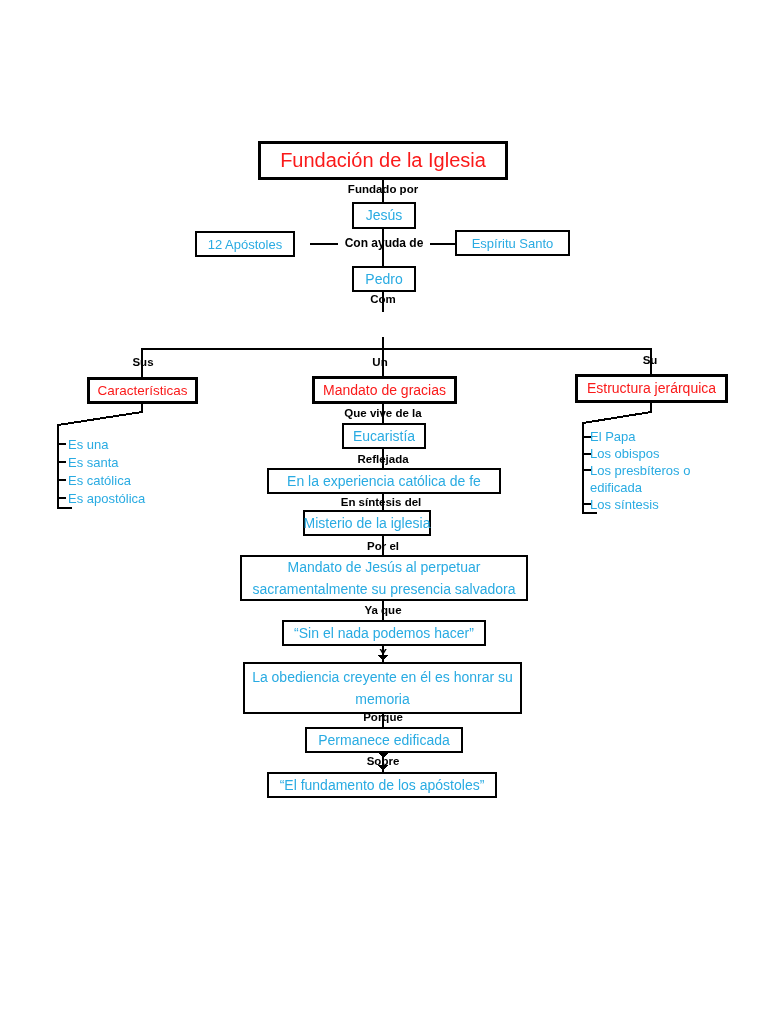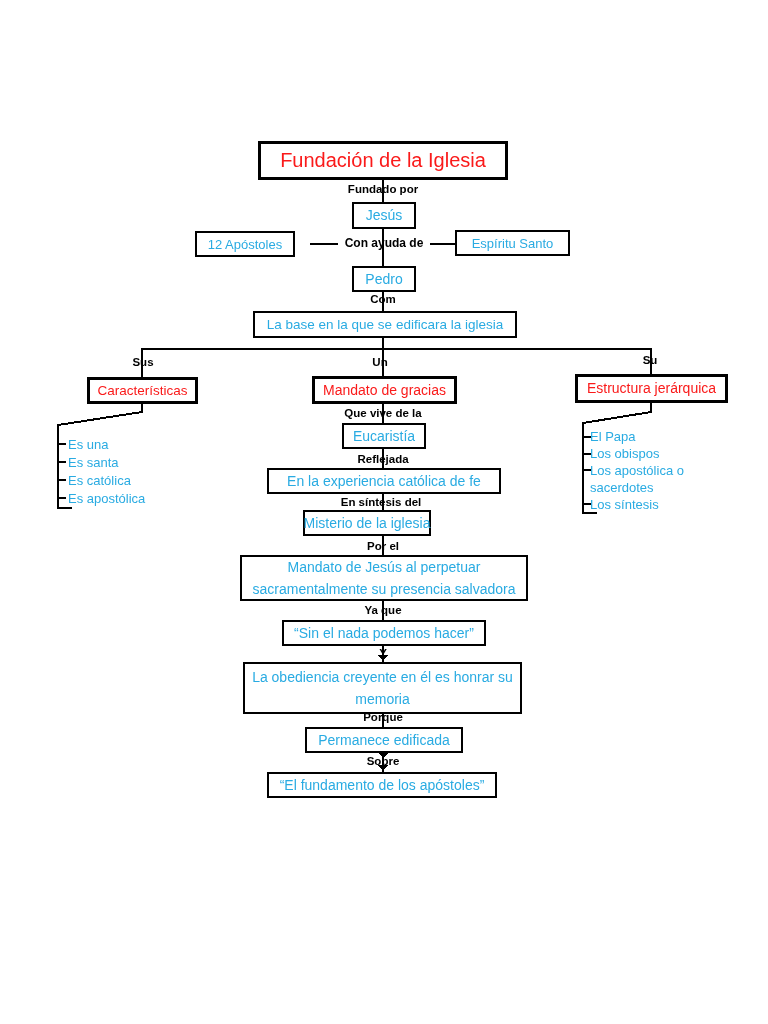--- a/index.html
+++ b/index.html
@@ -76,34 +76,33 @@
     <polygon points="378,753 388,753 383,758" fill="#000" stroke="none"></polygon>
     <polygon points="378,765 388,765 383,771" fill="#000" stroke="none"></polygon>
   </svg>
 
   <div class="node title" style="left:258px;top:141px;width:250px;height:39px">Fundación de la Iglesia</div>
 
   <div class="node blue" style="left:352px;top:202px;width:64px;height:27px">Jesús</div>
   <div class="node blue" style="left:195px;top:231px;width:100px;height:26px;font-size:13px">12 Apóstoles</div>
   <div class="node blue" style="left:455px;top:230px;width:115px;height:26px;font-size:13px">Espíritu Santo</div>
   <div class="node blue" style="left:352px;top:266px;width:64px;height:26px">Pedro</div>
-  <div class="node blue" style="left:253px;top:311px;width:264px;height:27px;font-size:13.5px">La base en la que se edificara la iglesia</div>
 
   <div class="node red" style="left:87px;top:377px;width:111px;height:27px;font-size:13.5px">Características</div>
   <div class="node red" style="left:312px;top:376px;width:145px;height:28px">Mandato de gracias</div>
   <div class="node red" style="left:575px;top:374px;width:153px;height:29px">Estructura jerárquica</div>
 
   <div class="list-item" style="left:68px;top:436px">Es una</div>
   <div class="list-item" style="left:68px;top:454px">Es santa</div>
   <div class="list-item" style="left:68px;top:472px">Es católica</div>
   <div class="list-item" style="left:68px;top:490px">Es apostólica</div>
 
   <div class="list-item" style="left:590px;top:428px">El Papa</div>
   <div class="list-item" style="left:590px;top:445px">Los obispos</div>
-  <div class="list-item wrap" style="left:590px;top:462px;width:118px">Los apostólica o sacerdotes</div>
+  <div class="list-item wrap" style="left:590px;top:462px;width:118px">Los presbíteros o edificada</div>
   <div class="list-item" style="left:590px;top:496px">Los síntesis</div>
 
   <div class="node blue" style="left:342px;top:423px;width:84px;height:26px">Eucaristía</div>
   <div class="node blue" style="left:267px;top:468px;width:234px;height:26px">En la experiencia católica de fe</div>
   <div class="node blue" style="left:303px;top:510px;width:128px;height:26px">Misterio de la iglesia</div>
   <div class="node blue wrap" style="left:240px;top:555px;width:288px;height:46px">Mandato de Jesús al perpetuar sacramentalmente su presencia salvadora</div>
   <div class="node blue" style="left:282px;top:620px;width:204px;height:26px">“Sin el nada podemos hacer”</div>
   <div class="node blue wrap" style="left:243px;top:662px;width:279px;height:52px">La obediencia creyente en él es honrar su memoria</div>
   <div class="node blue" style="left:305px;top:727px;width:158px;height:26px">Permanece edificada</div>
   <div class="node blue" style="left:267px;top:772px;width:230px;height:26px">“El fundamento de los apóstoles”</div>

